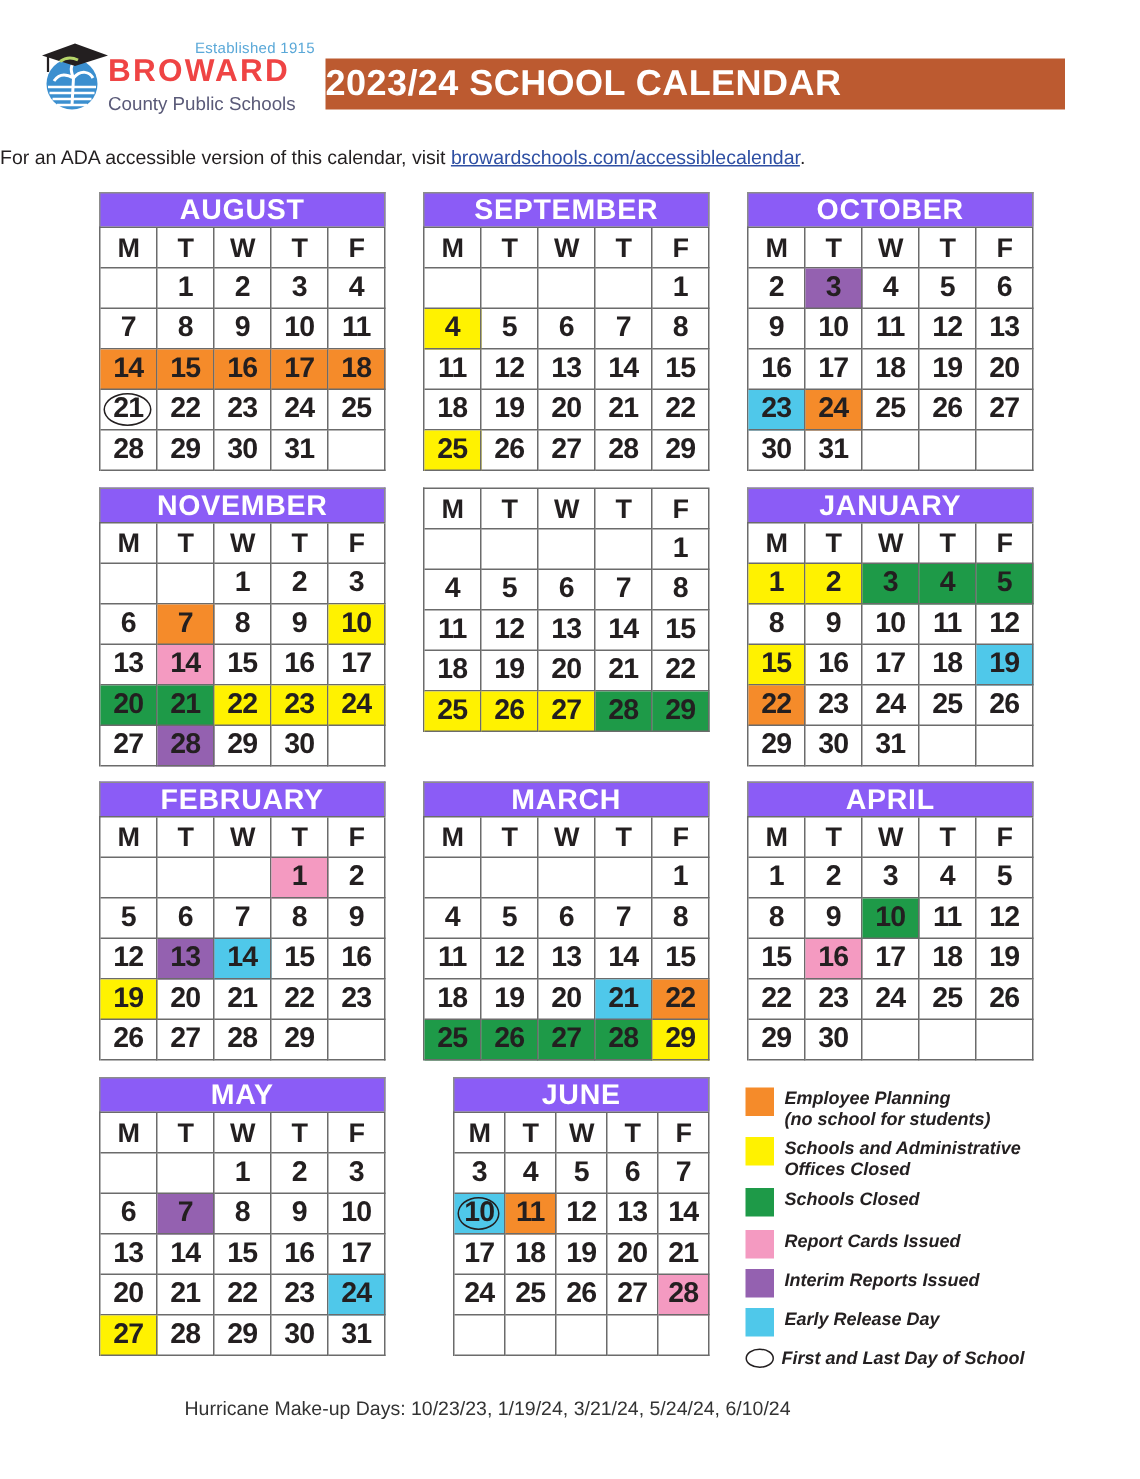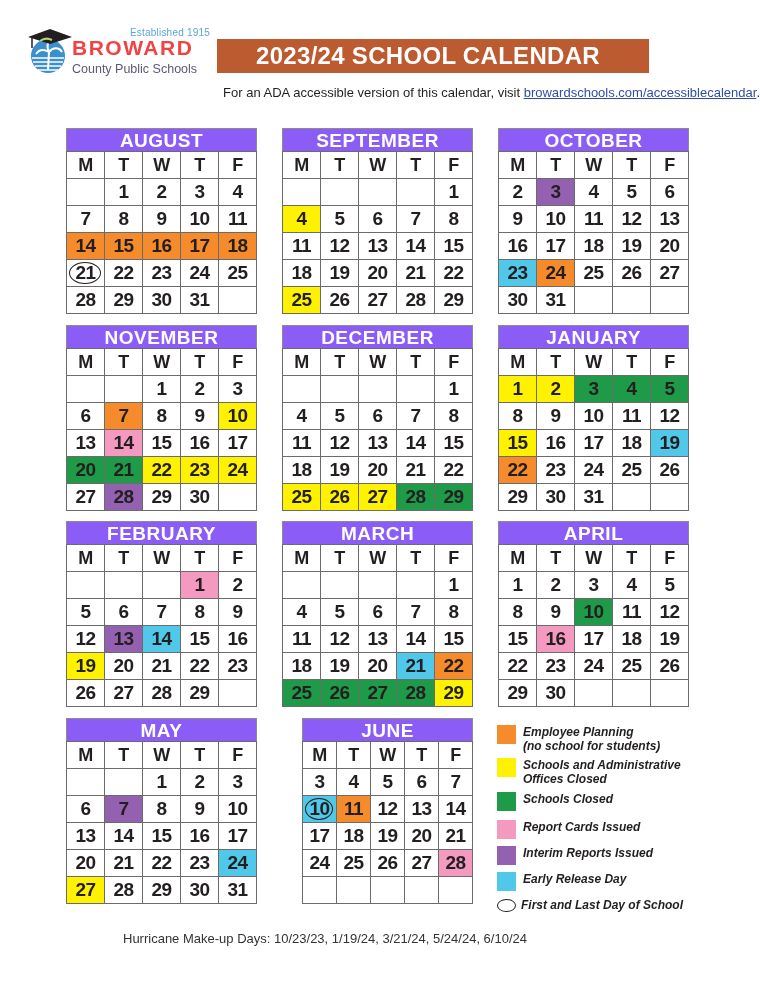--- a/index.html
+++ b/index.html
@@ -5,23 +5,23 @@
   * { box-sizing: border-box; margin: 0; padding: 0; }
   html, body { width: 760px; height: 986px; background: #ffffff; overflow: hidden; }
   body { position: relative; font-family: "Liberation Sans", sans-serif; color: #231f20; }
 
   .logo { position: absolute; left: 26px; top: 22px; width: 185px; height: 58px; }
   .logo-est { position: absolute; left: 104px; top: 5px; font-size: 10px; color: #5aa8d8; letter-spacing: 0.2px; }
   .logo-name { position: absolute; left: 46px; top: 14px; font-size: 21px; font-weight: bold; color: #ef4444; letter-spacing: 1.5px; font-family: "Liberation Sans", sans-serif; }
   .logo-sub { position: absolute; left: 46px; top: 40px; font-size: 12.5px; color: #5a5a78; }
   .logo-emblem { position: absolute; left: 0; top: 4px; width: 48px; height: 52px; }
 
-  .title-bar { position: absolute; left: 217px; top: 39px; width: 432px; height: 34px; background: #bc5a30; color: #ffffff; font-weight: bold; font-size: 24px; text-align: center; padding-right: 10px; line-height: 34px; letter-spacing: 0.3px; }
-
-  .ada-note { position: absolute; left: 0; top: 85px; width: 760px; text-align: right; font-size: 13px; color: #231f20; }
+  .title-bar { position: absolute; left: 217px; top: 39px; width: 493px; height: 34px; background: #bc5a30; color: #ffffff; font-weight: bold; font-size: 24px; text-align: left; padding-right: 10px; line-height: 34px; letter-spacing: 0.3px; }
+
+  .ada-note { position: absolute; left: 0; top: 97px; width: 760px; text-align: left; font-size: 13px; color: #231f20; }
   .ada-note a { color: #2e4fa3; text-decoration: underline; }
 
   .month { position: absolute; width: 191px; }
   .month-header { height: 23px; background: #8b5cf6; color: #ffffff; text-align: center; font-weight: bold; font-size: 19px; line-height: 24px; letter-spacing: 0.5px; border: 1px solid #8c8c8c; border-bottom: none; }
   .month-grid { display: grid; grid-template-columns: repeat(5, 1fr); border-left: 1px solid #6b6b6b; border-top: 1px solid #6b6b6b; }
   .cell { height: 27px; border-right: 1.5px solid #6b6b6b; border-bottom: 1.5px solid #6b6b6b; text-align: center; font-weight: bold; font-size: 19px; line-height: 26px; color: #231f20; position: relative; letter-spacing: -0.5px; }
   .cell.dow { font-size: 18px; }
   .cell.orange { background: #f58b2a; }
   .cell.yellow { background: #fff200; }
   .cell.green { background: #1e9a48; }
@@ -196,21 +196,20 @@
         <div class="cell yellow">23</div>
         <div class="cell yellow">24</div>
         <div class="cell">27</div>
         <div class="cell purple">28</div>
         <div class="cell">29</div>
         <div class="cell">30</div>
         <div class="cell"></div>
       </div>
     </div>
     <div class="month" style="left: 282px; top: 325px;">
-      <div class="month-header">DECEMBER</div>
       <div class="month-grid">
         <div class="cell dow">M</div>
         <div class="cell dow">T</div>
         <div class="cell dow">W</div>
         <div class="cell dow">T</div>
         <div class="cell dow">F</div>
         <div class="cell"></div>
         <div class="cell"></div>
         <div class="cell"></div>
         <div class="cell"></div>

